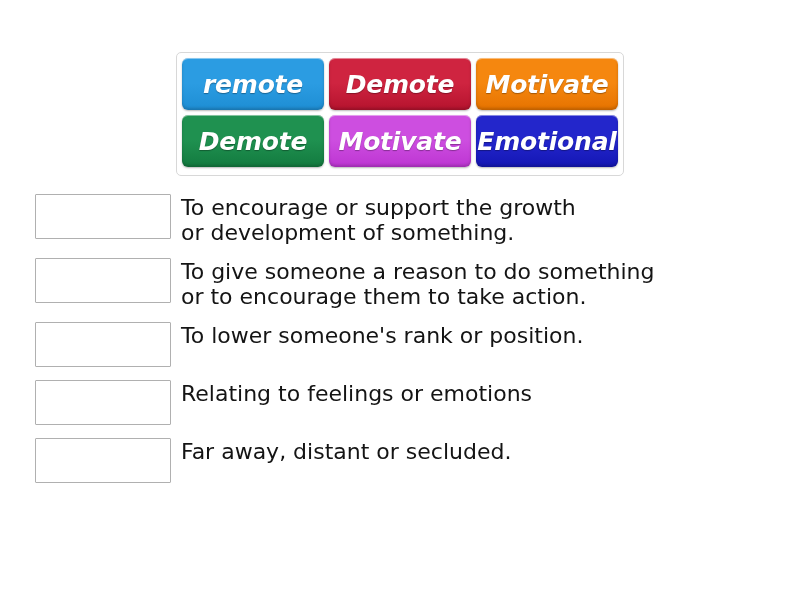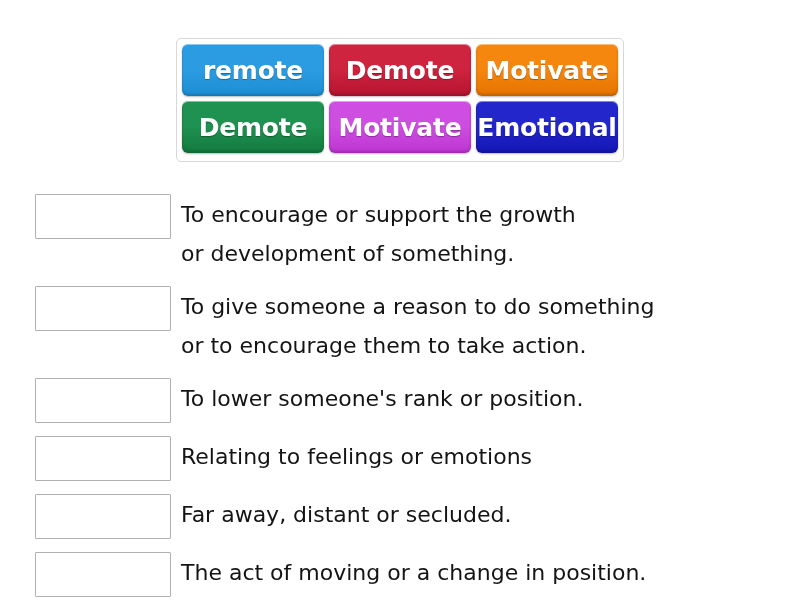--- a/index.html
+++ b/index.html
@@ -14,31 +14,32 @@
     font-family: "DejaVu Sans", sans-serif;
     color: #1a1a1a;
     overflow: hidden;
     position: relative;
   }
 
   
   #tile-bank {
     position: absolute;
     left: 176px;
-    top: 38px;
+    top: 52px;
     width: 448px;
     height: 124px;
     box-sizing: border-box;
     border: 1px solid #d8d8d8;
     border-radius: 5px;
     background: #ffffff;
     padding: 5px;
     display: flex;
     flex-direction: column;
     gap: 5px;
+    font-style: italic;
   }
   .tile-row {
     display: flex;
     flex-direction: row;
     gap: 5px;
     height: 52px;
   }
   .tile {
     flex: 1 1 0;
     height: 52px;
@@ -81,21 +82,21 @@
     box-sizing: border-box;
     border: 1px solid #b0b0b0;
     background: #ffffff;
     border-radius: 1px;
     flex: 0 0 136px;
     cursor: pointer;
   }
   .definition {
     margin-left: 10px;
     font-size: 22px;
-    line-height: 39px;
+    line-height: 25px;
     color: #141414;
     padding-top: 1px;
     white-space: pre-line;
     flex: 1 1 auto;
   }
 </style>
 </head>
 <body>
 
 <div id="tile-bank">
@@ -127,17 +128,13 @@
       <div class="definition">To lower someone's rank or position.</div>
     </div>
     <div class="row">
       <div class="drop-box"></div>
       <div class="definition">Relating to feelings or emotions</div>
     </div>
     <div class="row">
       <div class="drop-box"></div>
       <div class="definition">Far away, distant or secluded.</div>
     </div>
-    <div class="row">
-      <div class="drop-box"></div>
-      <div class="definition">The act of moving or a change in position.</div>
-    </div>
   </div>
 
 </body></html>

